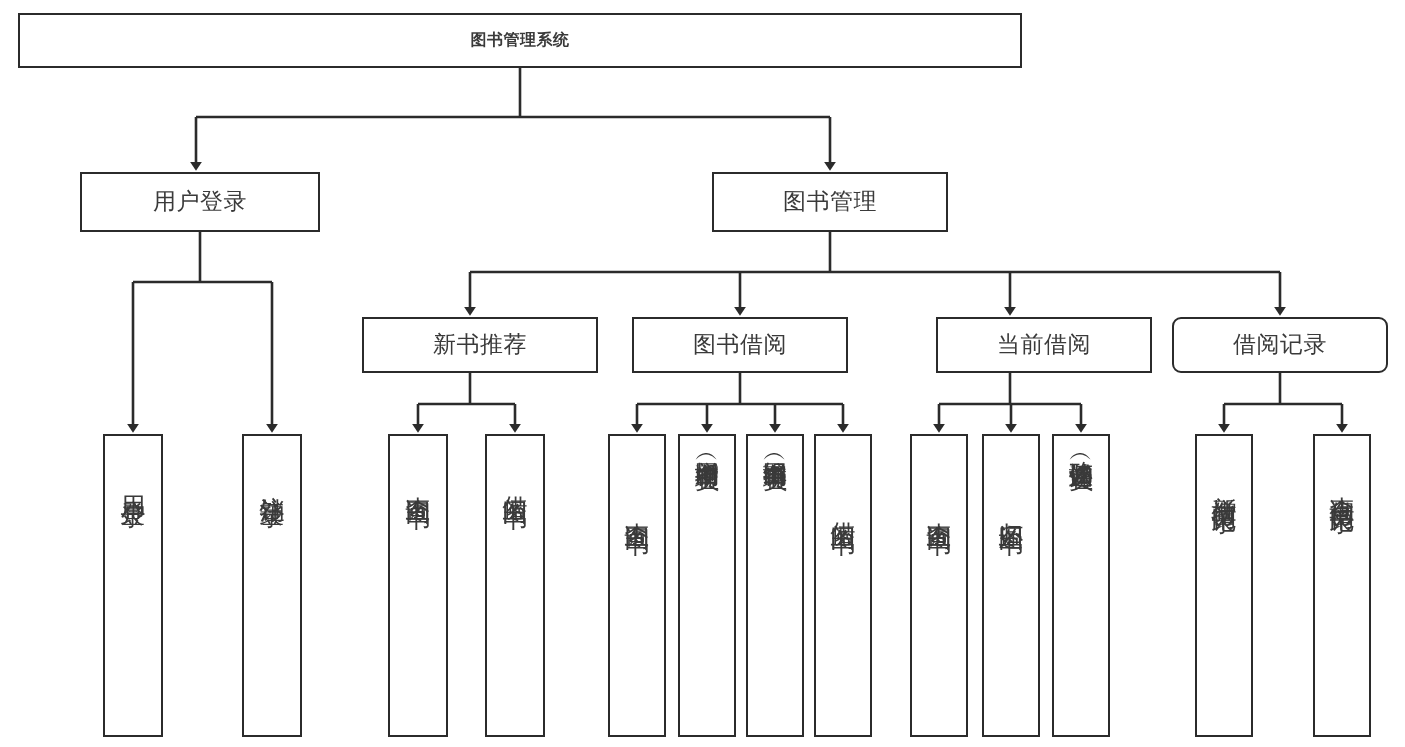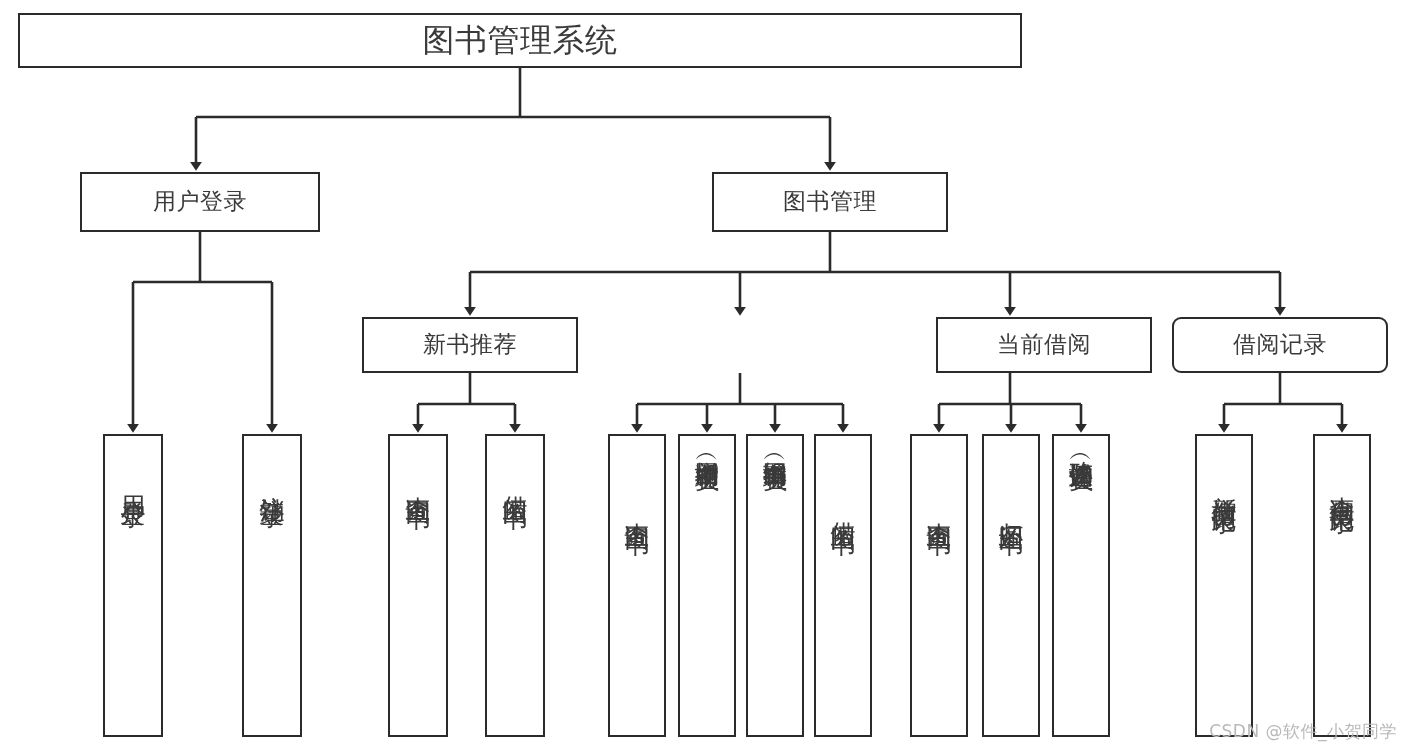--- a/index.html
+++ b/index.html
@@ -43,21 +43,22 @@
     line-height: 1.18;
     color: #3a3a3a;
     white-space: pre;
   }
   
   .node.h .node-label {
     font-size: 23px;
     letter-spacing: 0.5px;
   }
   .node.h.root .node-label {
-    font-size: 32px;
+    font-size: 16px;
+    font-weight: bold;
   }
   
   .node.v {
     align-items: flex-start;
     justify-content: center;
     padding-top: 6px;
   }
   .node.v .node-label {
     writing-mode: vertical-rl;
     text-orientation: upright;
@@ -148,22 +149,25 @@
     <span class="node-label">图书管理系统</span>
   </div>
 
   <div class="node h" style="left:80px; top:172px; width:240px; height:60px;">
     <span class="node-label">用户登录</span>
   </div>
   <div class="node h" style="left:712px; top:172px; width:236px; height:60px;font-family:Liberation Serif, serif;">
     <span class="node-label">图书管理</span>
   </div>
 
-  <div class="node h" style="left:362px; top:317px; width:216px; height:56px;">
+  <div class="node h" style="left:362px; top:317px; width:236px; height:56px;">
     <span class="node-label">新书推荐</span>
+  </div>
+  <div class="node h" style="left:632px; top:317px; width:216px; height:56px;">
+    <span class="node-label">图书借阅</span>
   </div>
   <div class="node h" style="left:902px; top:317px; width:216px; height:56px;margin-left:34px;">
     <span class="node-label">当前借阅</span>
   </div>
   <div class="node h" style="left:1172px; top:317px; width:216px; height:56px;border-radius:9px;">
     <span class="node-label">借阅记录</span>
   </div>
 
   <div class="node v mid" style="left:103px; top:434px; width:60px; height:303px;">
     <span class="node-label">用户登录</span>
@@ -202,15 +206,14 @@
     <span class="node-label">确认归还（管理员）</span>
   </div>
 
   <div class="node v mid" style="left:1195px; top:434px; width:58px; height:303px;">
     <span class="node-label">新增借阅记录</span>
   </div>
   <div class="node v mid" style="left:1313px; top:434px; width:58px; height:303px;">
     <span class="node-label">查询借阅记录</span>
   </div>
 
-  <div id="watermark">CSDN @软件_小贺同学</div>
 
 </div>
 
 </body></html>

